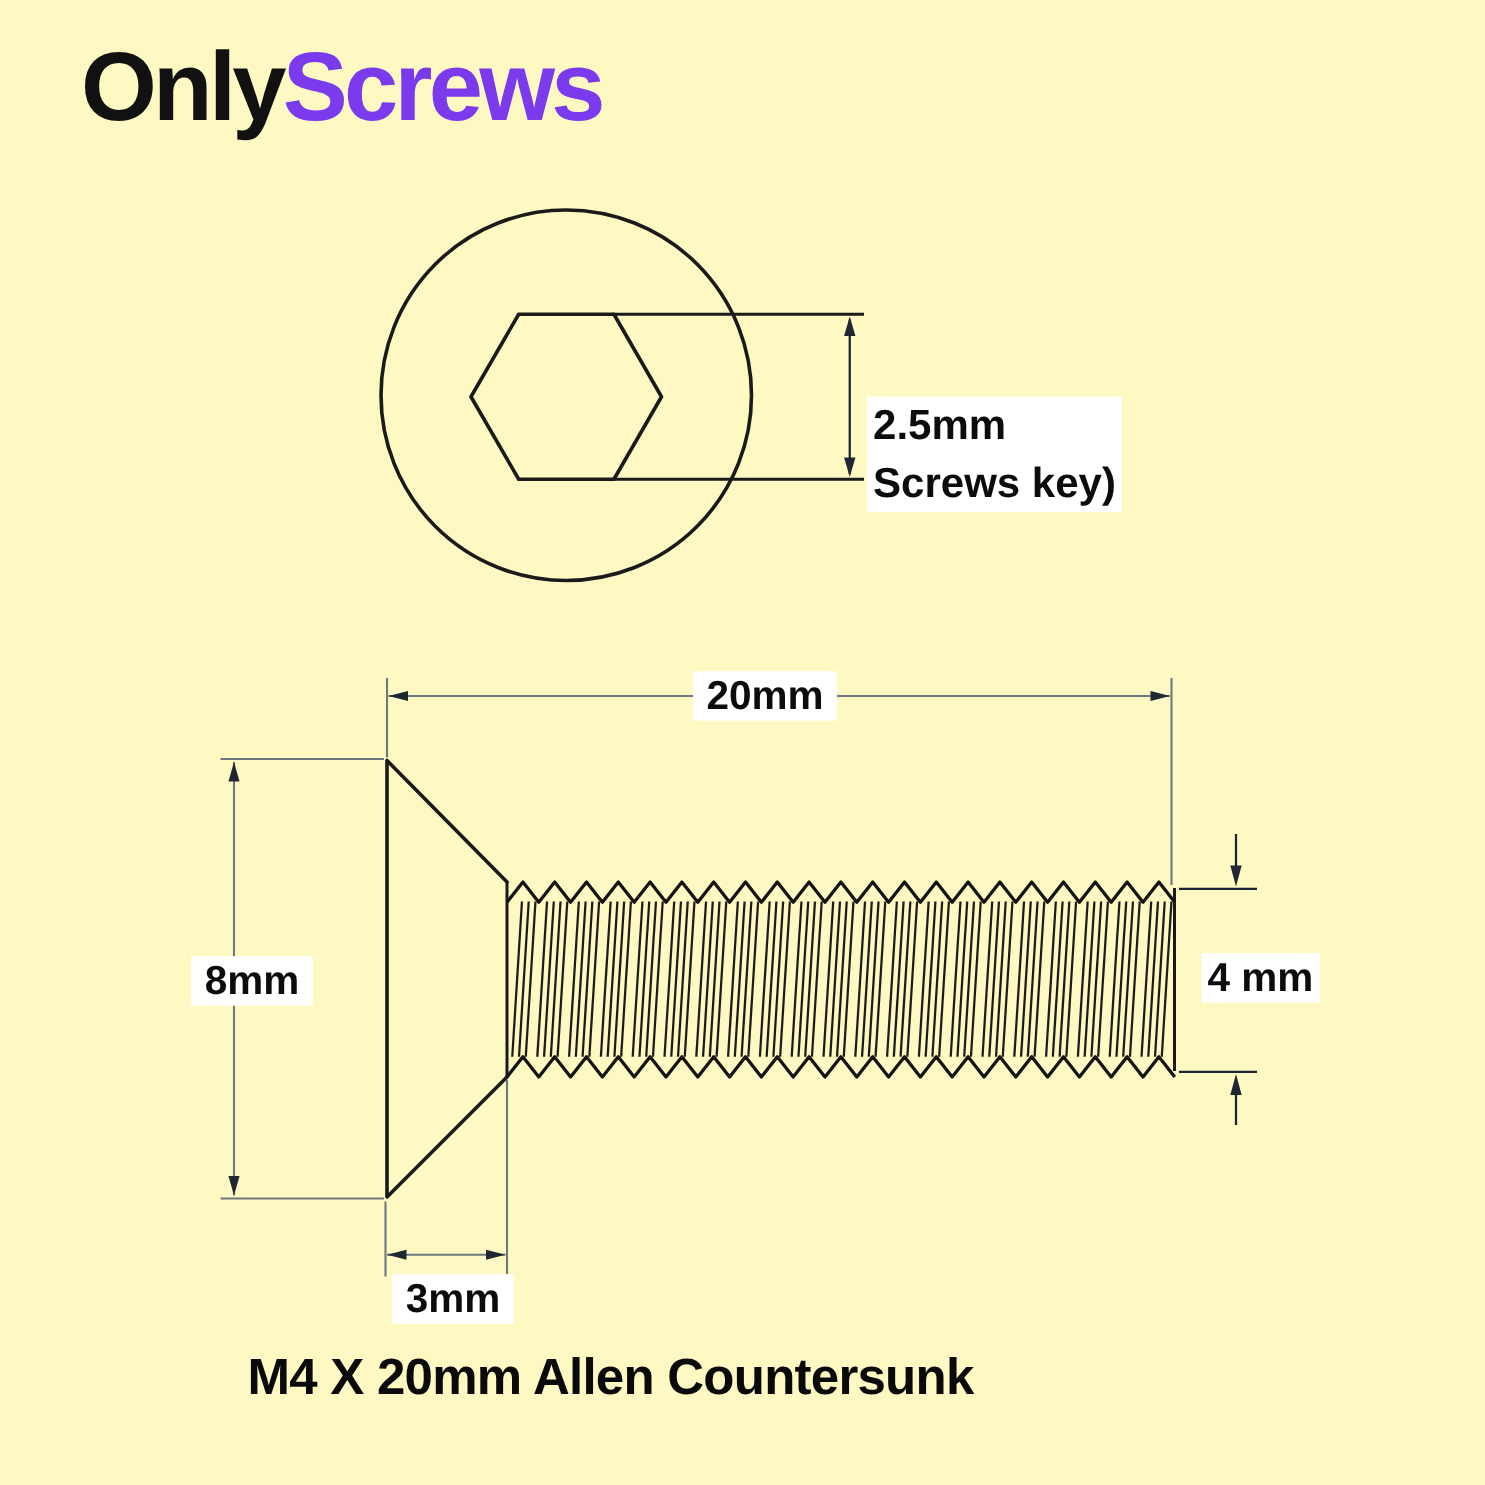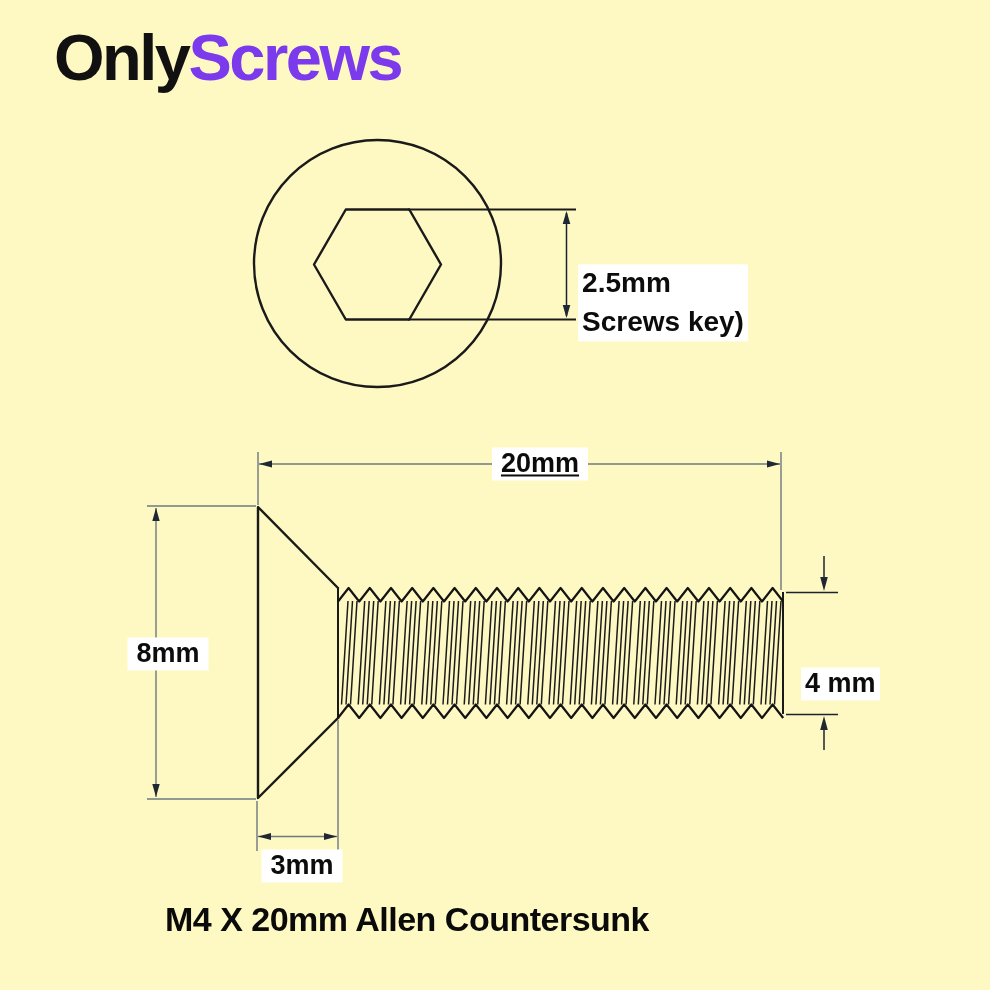--- a/index.html
+++ b/index.html
@@ -29,21 +29,21 @@
   .socket-label{
     position:absolute;left:663px;top:266px;transform:translate(-50%,-50%);
     color:#0c0c0c;font-weight:bold;font-size:28px;line-height:1.38;
     text-align:left;white-space:nowrap;background:#ffffff;padding:0 4px;margin-top:37px;
   }
   .caption{
     position:absolute;left:407px;top:919px;transform:translate(-50%,-50%);
     color:#0a0a0a;font-weight:bold;font-size:34px;white-space:nowrap;
     letter-spacing:-0.5px;
   }
-  .label-4mm{transform:translateY(-50%);padding:1px 4px;margin-top:32px;}
+  .label-4mm{transform:translateY(-50%);padding:1px 4px;}
 </style>
 </head>
 <body>
 
 <div class="stage">
 
   <div class="logo">
     <span class="part1" style="color: rgb(17, 17, 17);">Only</span><span class="part2" style="color: rgb(124, 58, 237);">Screws</span>
   </div>
 
@@ -188,21 +188,21 @@
       <polygon points="258,836.5 271,833.1 271,839.9" class="arrow"></polygon>
       <polygon points="337,836.5 324,833.1 324,839.9" class="arrow"></polygon>
     </g>
   </svg>
 
   <div class="socket-label">
     <div>2.5mm</div>
     <div>Screws key)</div>
   </div>
 
-  <div class="dimlabel" style="left:540px;top:464px;text-decoration:underline;">20mm</div>
+  <div class="dimlabel" style="left:510px;top:464px;">20mm</div>
 
   <div class="dimlabel" style="left:168px;top:654px;">8mm</div>
 
   <div class="dimlabel label-4mm" style="left:801px;top:652px;transform:translateY(-50%);">4 mm</div>
 
   <div class="dimlabel" style="left:302px;top:866px;">3mm</div>
 
   <div class="caption">M4 X 20mm Allen Countersunk</div>
 </div>
 

